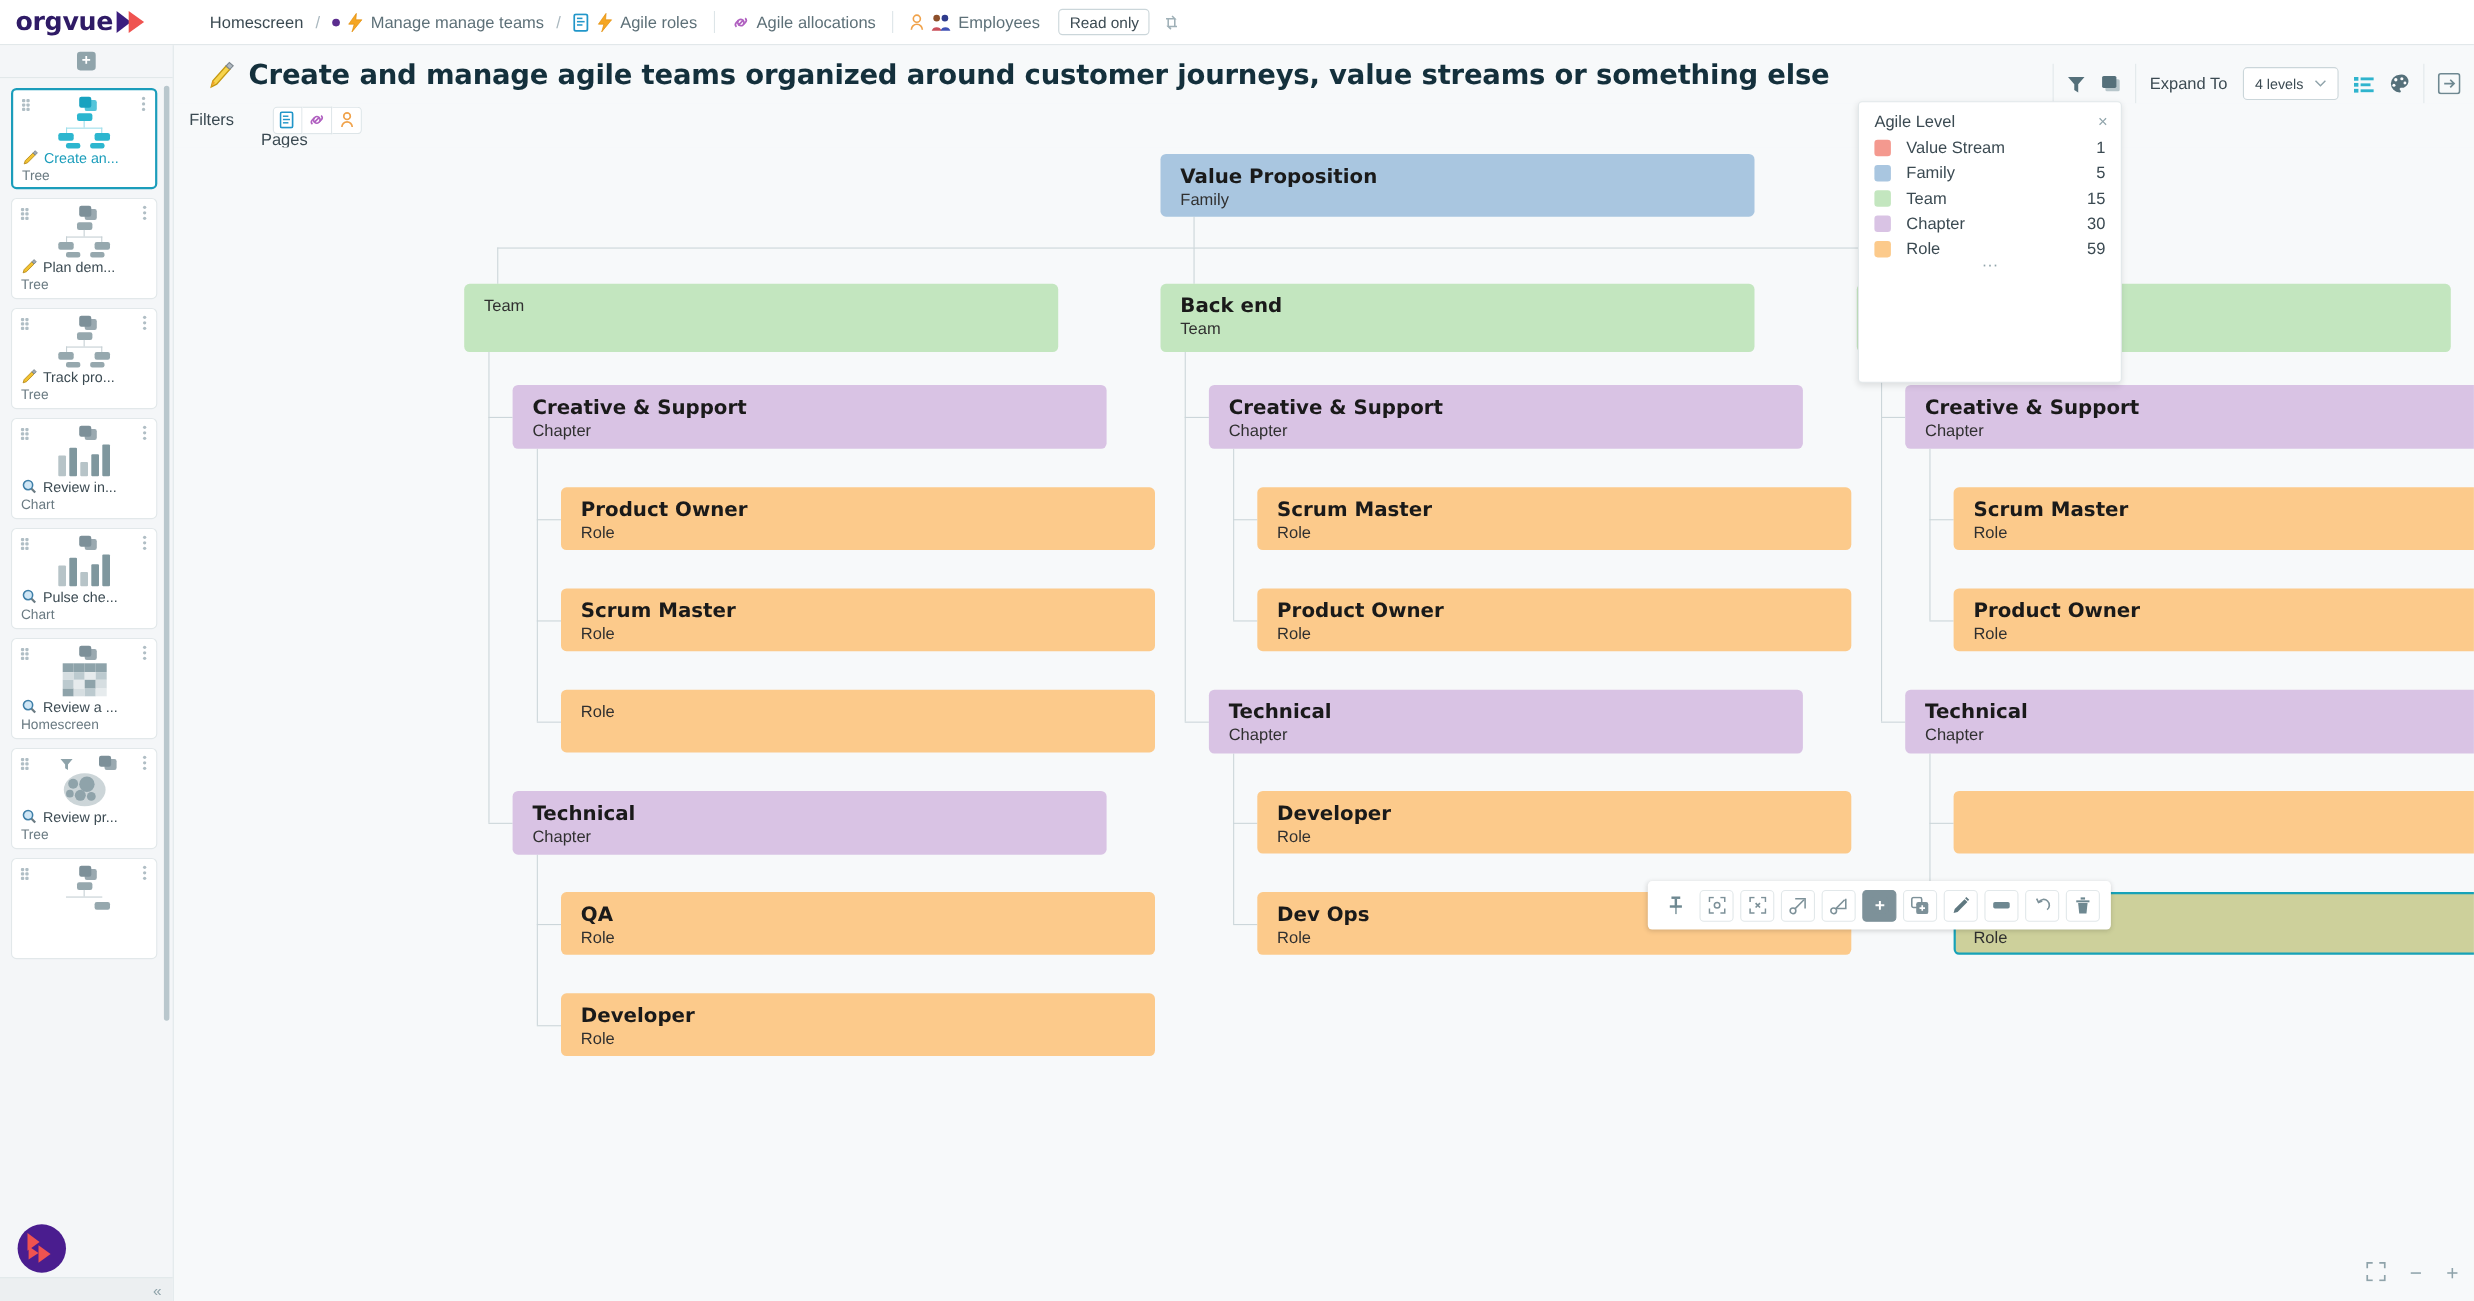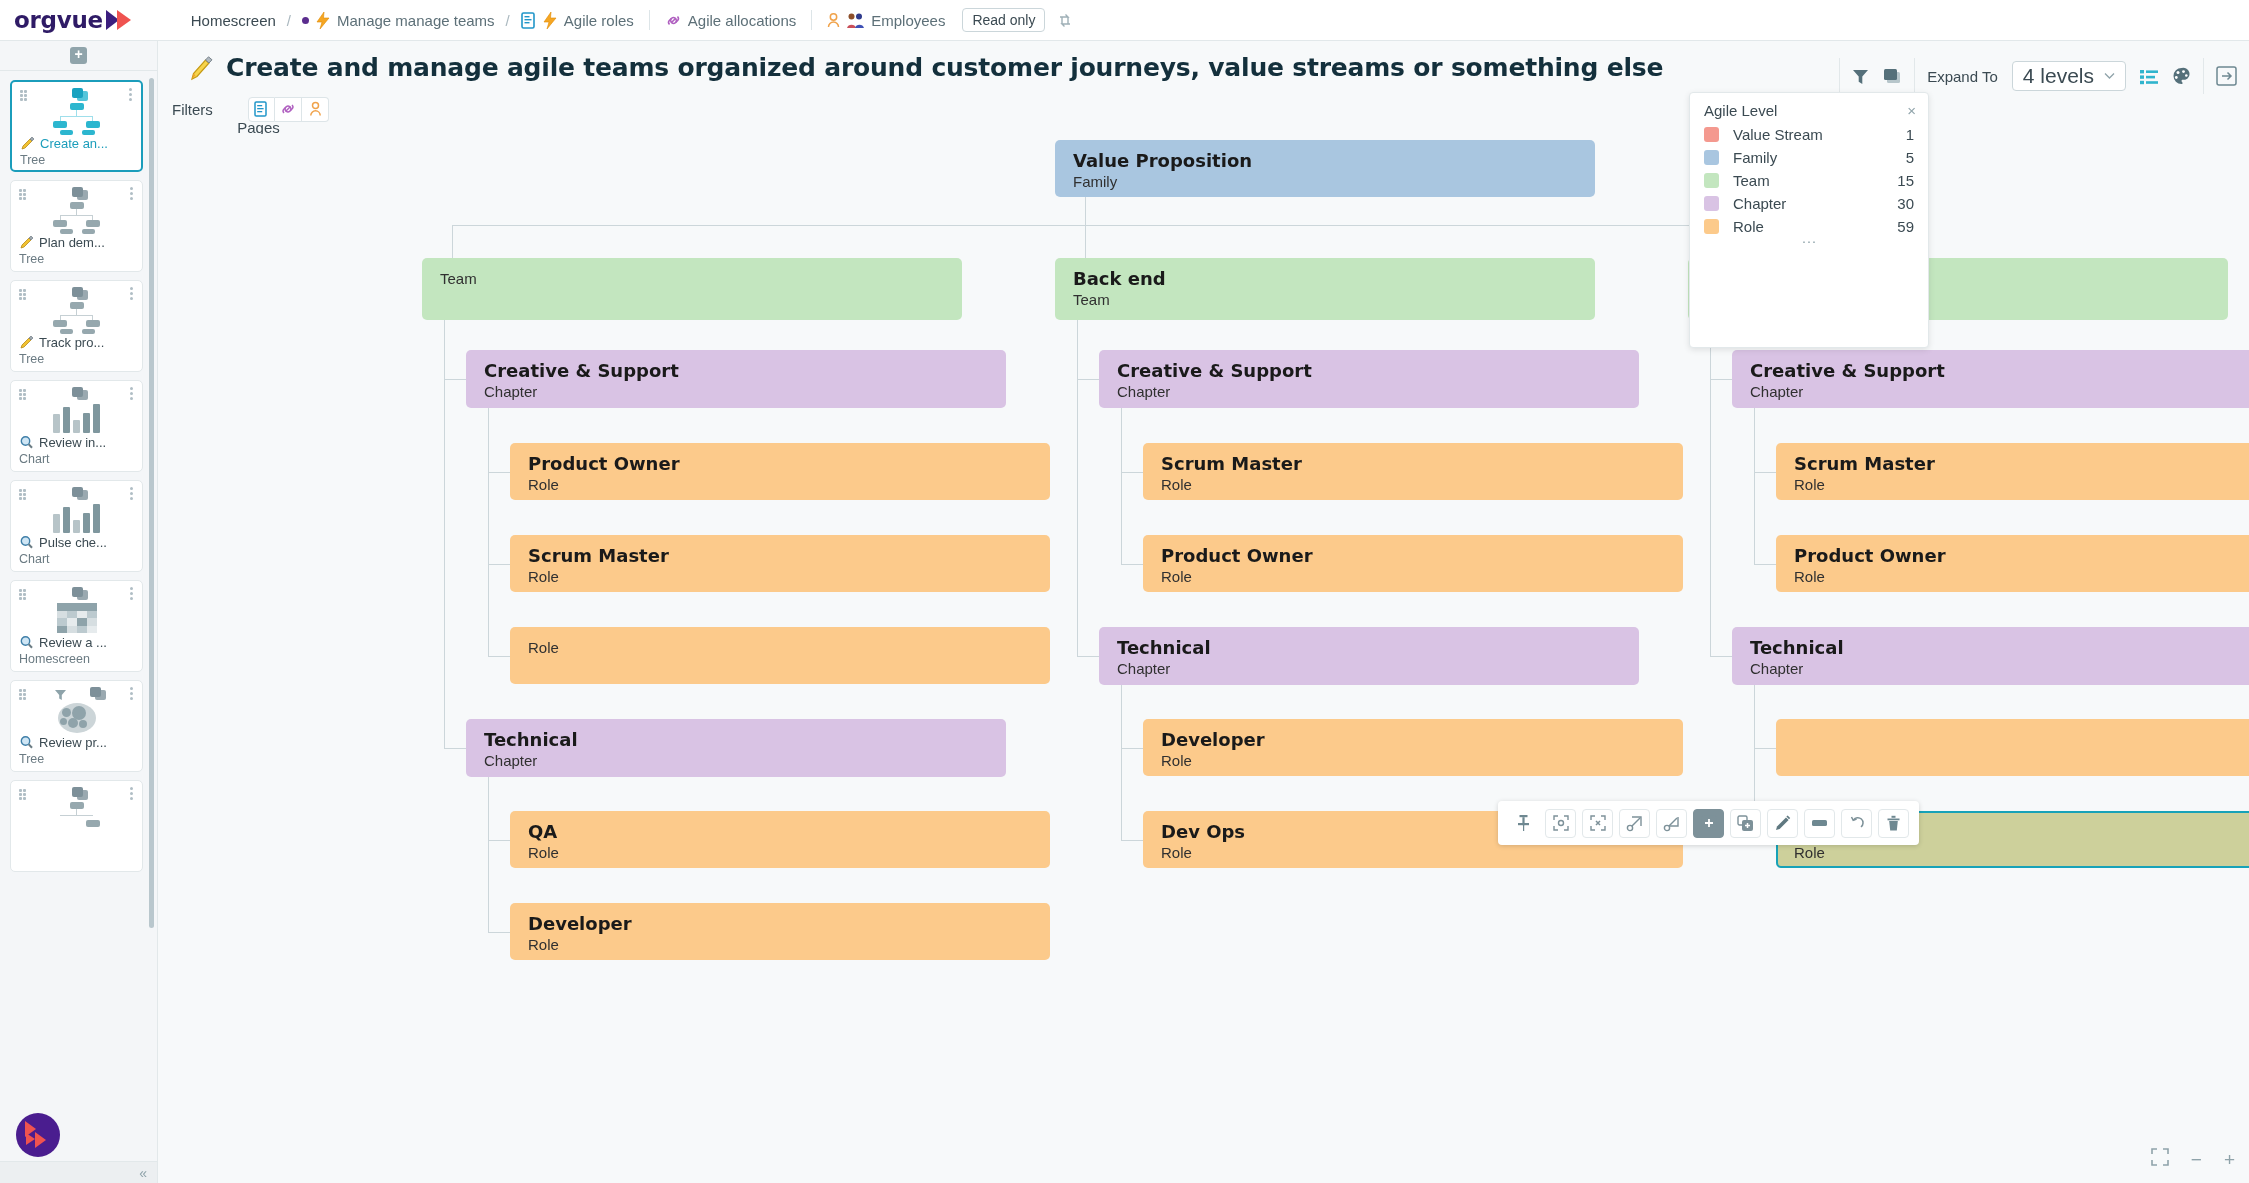--- a/index.html
+++ b/index.html
@@ -134,21 +134,21 @@
     font-family: "DejaVu Sans", sans-serif; letter-spacing: -0.2px;
   }
   .hdr-right { position:absolute; right:0; top:0; height:53px; display:flex; align-items:flex-end; }
   .hdr-grp { display:flex; align-items:center; height:36px; padding: 0 12px;
              border-left: 1px solid #e2e8ea; gap: 14px;}
   .hdr-grp.last { border-right: none; }
   .expand-label { font-size: 15px; color: #3b4a52; }
   .levels-sel {
     border:1px solid #cbd6da; border-radius:4px; background:#fff;
     height:30px; display:flex; align-items:center; gap:10px; padding:0 10px;
-    font-size:21px; color:#3b4a52;
+    font-size:13px; color:#3b4a52;
   }
 
   
   .filterbar {
     position: absolute; top: 94px; left: 158px; right: 0; height: 40px;
     background: #f7f9fa;
   }
   .frow { display:flex; align-items:center; height: 26px; margin-left: 14px; }
   .frow.r1 { margin-top: 2px; gap: 24px; }
   .flabel { width: 52px; font-size: 15px; color: #3b4a52; }

